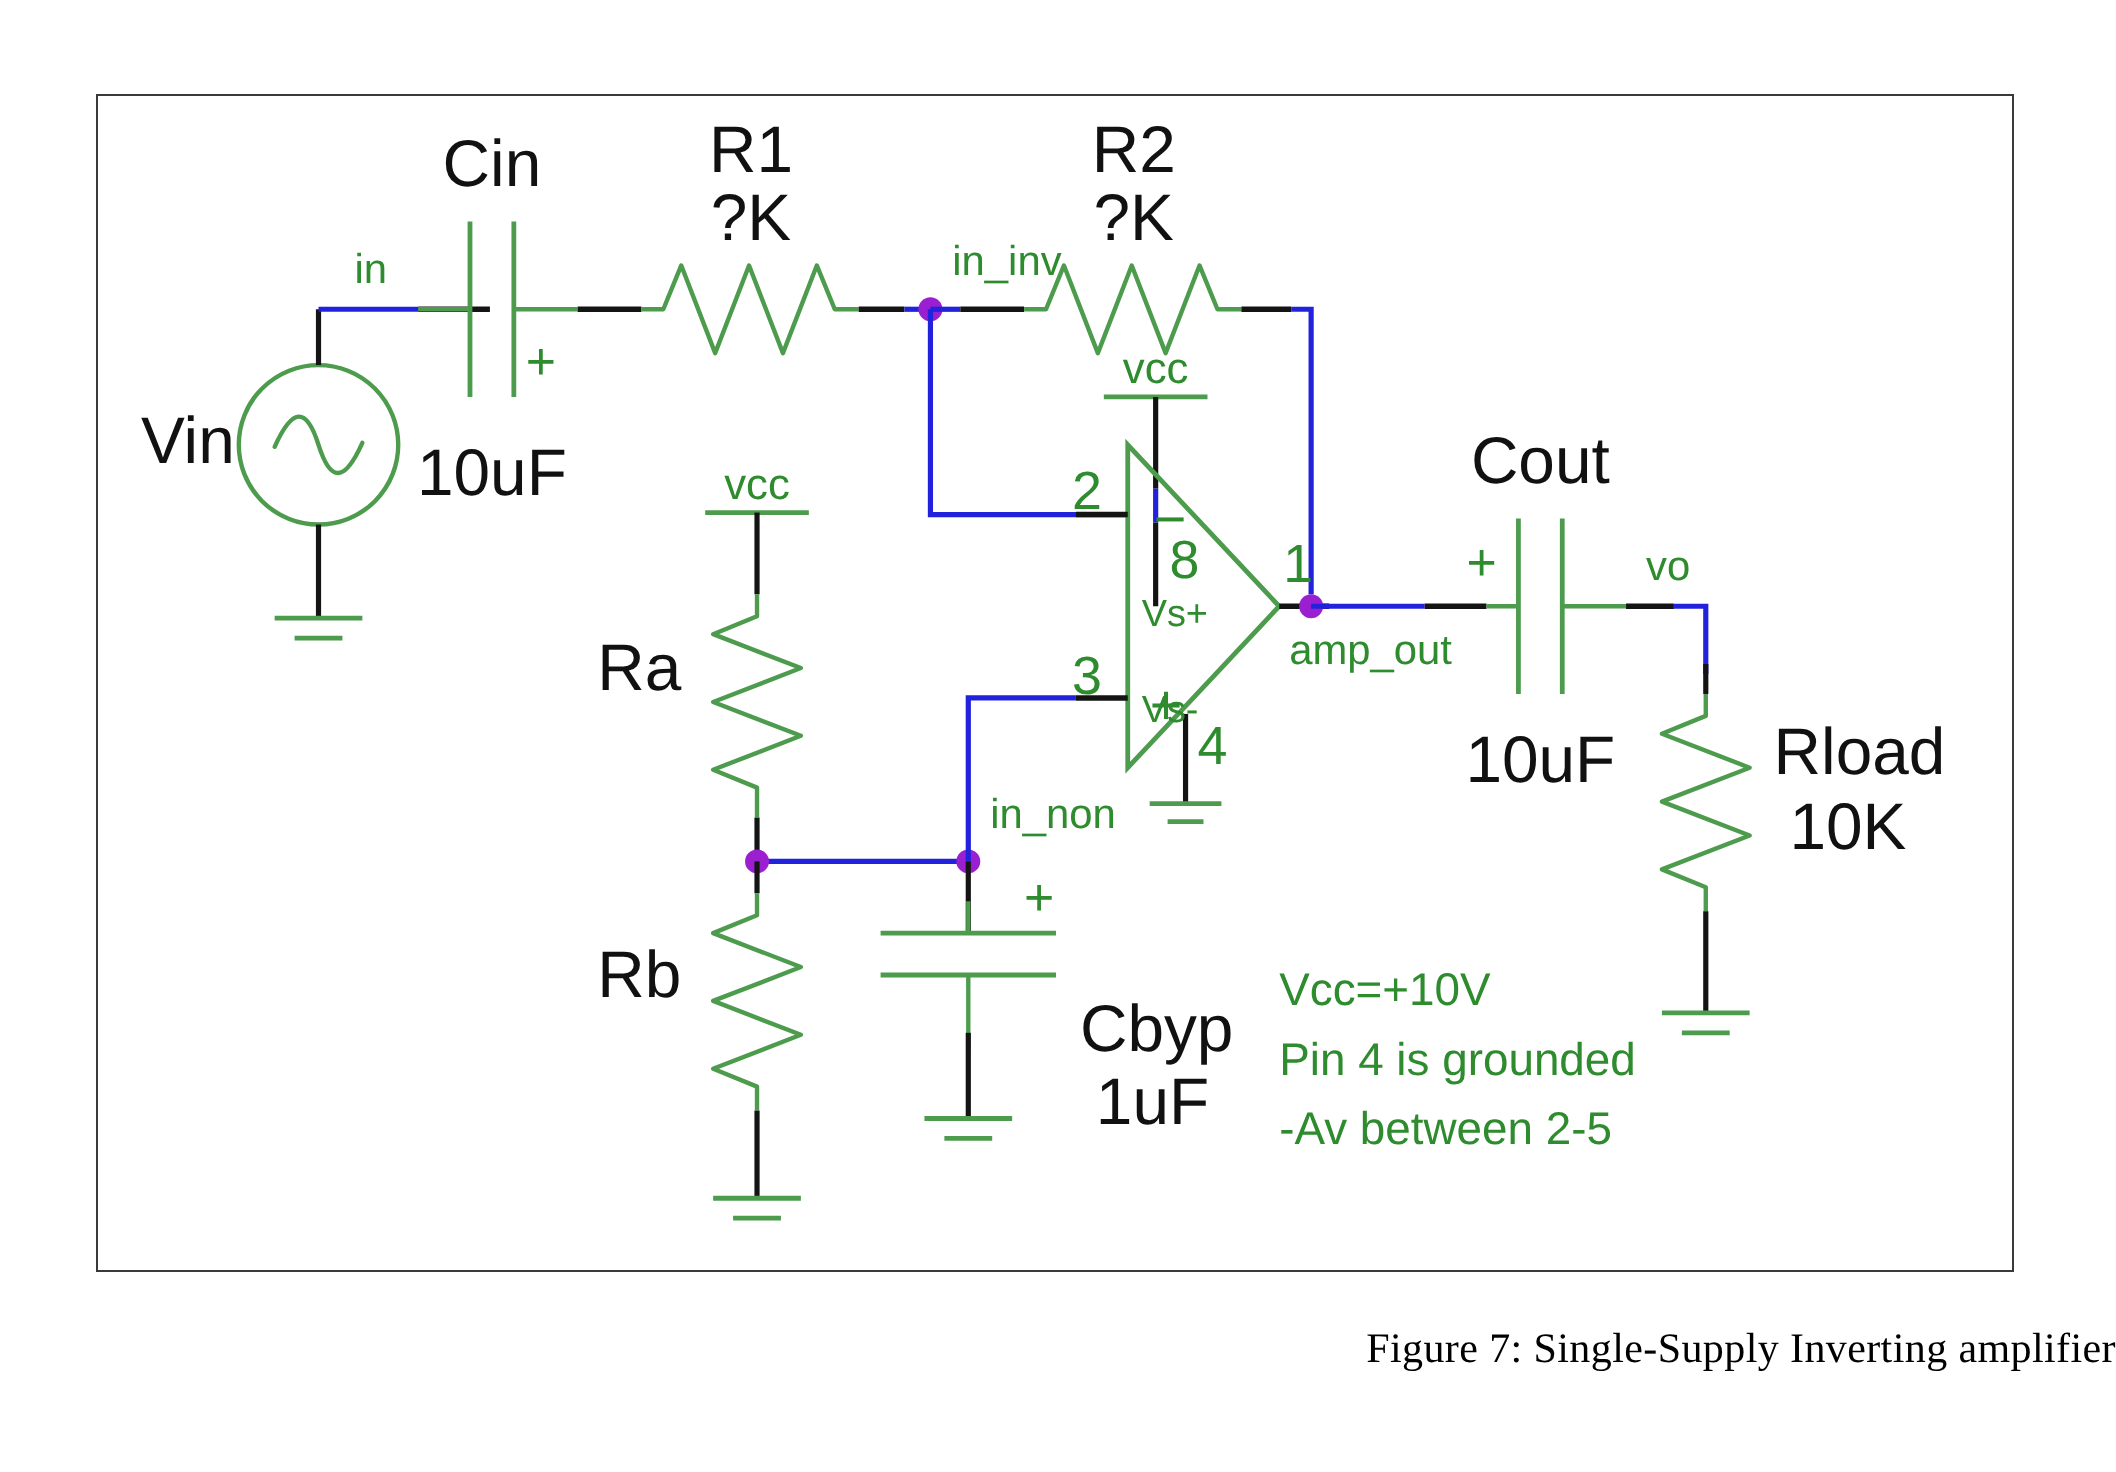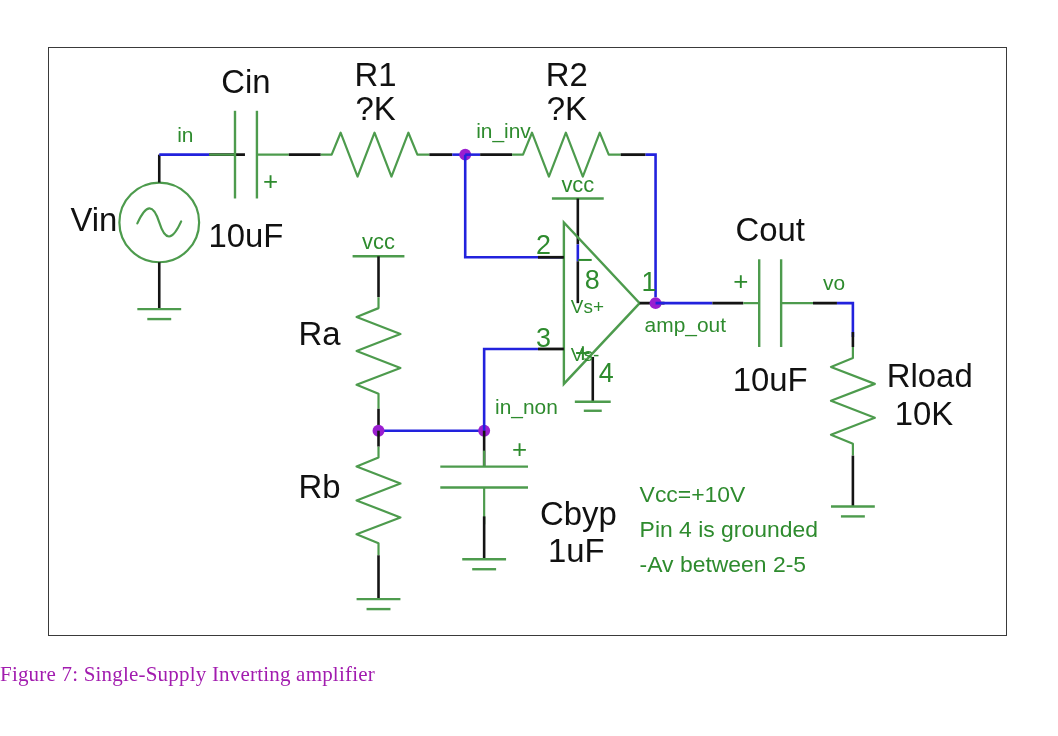--- a/index.html
+++ b/index.html
@@ -33,24 +33,24 @@
   #schematic-svg {
     display: block;
     width: 100%;
     height: 100%;
   }
   #figure-caption {
     position: absolute;
     left: 0;
     top: 662px;
     width: 1058px;
-    text-align: left;
+    text-align: right;
     font-family: "Liberation Serif", serif;
     font-size: 21px;
-    color: #a21caf;
+    color: #000000;
     letter-spacing: 0.2px;
   }
   .wire-green { stroke: #4d9b4d; fill: none; }
   .wire-black { stroke: #141414; fill: none; }
   .wire-blue  { stroke: #2222dd; fill: none; }
   .part-green { stroke: #4d9b4d; fill: none; }
   .lbl-black {
     font-family: "Liberation Sans", sans-serif;
     fill: #111111;
   }

